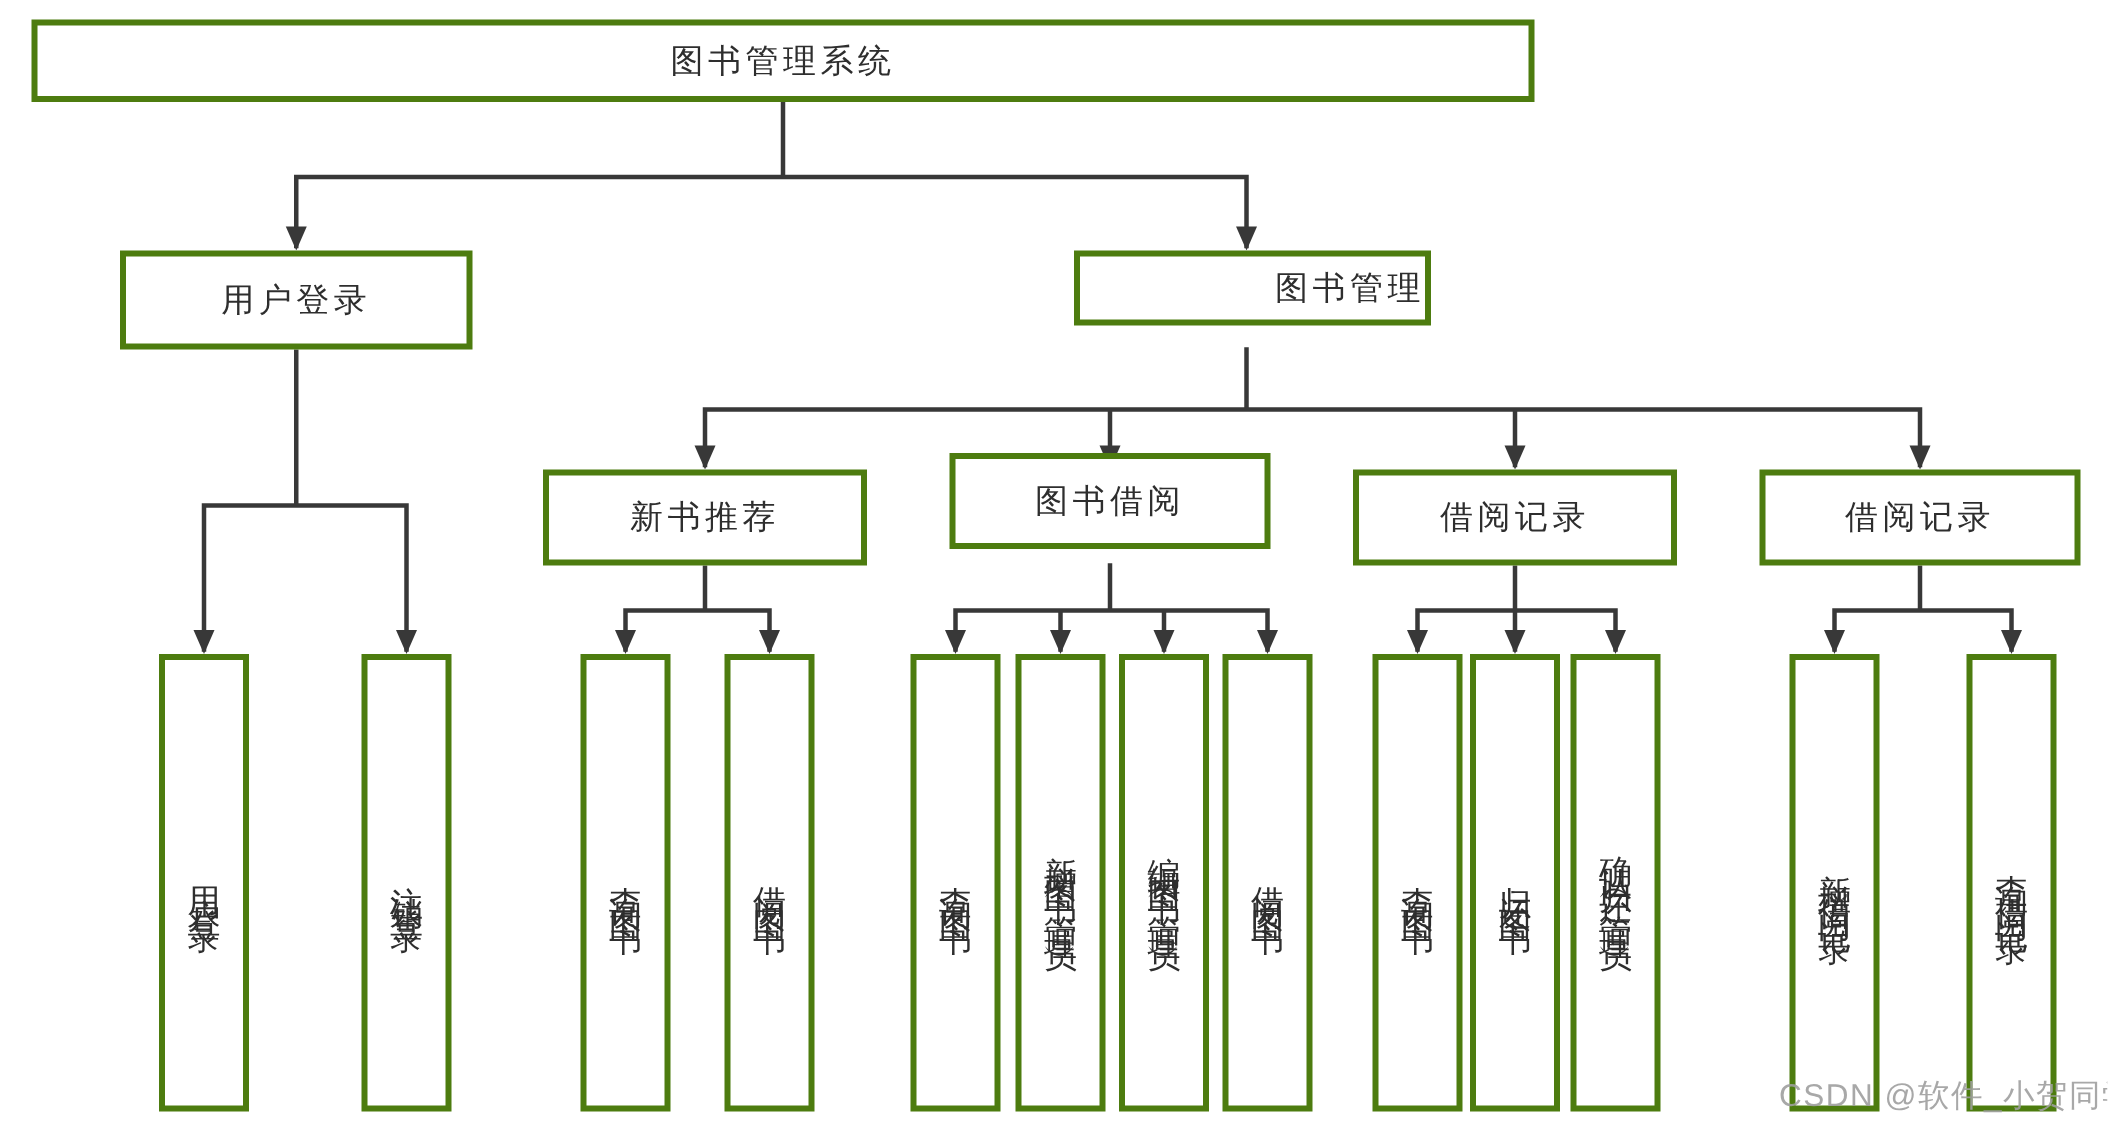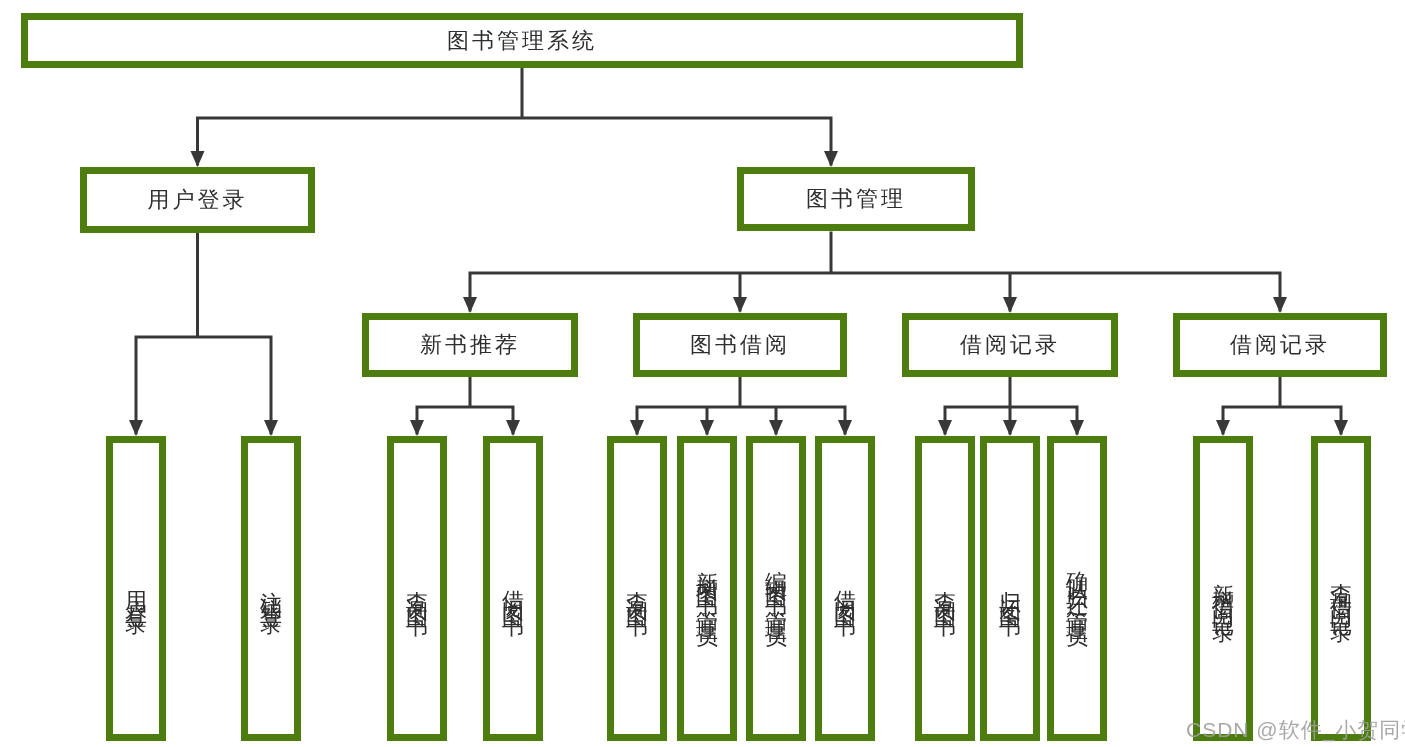--- a/index.html
+++ b/index.html
@@ -14,21 +14,21 @@
   .connector-layer {
     position: absolute;
     left: 0; top: 0;
     width: 1405px; height: 747px;
     pointer-events: none;
   }
   .node {
     position: absolute;
     box-sizing: border-box;
     background: #ffffff;
-    border: 7px solid #4d7c0f;
+    border: 4px solid #4d7c0f;
     display: flex;
     align-items: center;
     justify-content: center;
   }
   .hlabel {
     font-size: 22px;
     color: #2e2e2e;
     letter-spacing: 3px;
     white-space: nowrap;
   }
@@ -97,28 +97,28 @@
     </g>
   </svg>
 
   <div class="node" style="left:21px; top:13px; width:1002px; height:55px;">
     <span class="hlabel">图书管理系统</span>
   </div>
 
   <div class="node" style="left:80px; top:167px; width:235px; height:66px;">
     <span class="hlabel">用户登录</span>
   </div>
-  <div class="node" style="left:737px; top:167px; width:238px; height:64px;">
+  <div class="node" style="left:716px; top:167px; width:238px; height:50px;justify-content:flex-end;">
     <span class="hlabel">图书管理</span>
   </div>
 
   <div class="node" style="left:362px; top:313px; width:216px; height:64px;">
     <span class="hlabel">新书推荐</span>
   </div>
-  <div class="node" style="left:633px; top:313px; width:214px; height:64px;">
+  <div class="node" style="left:633px; top:302px; width:214px; height:64px;">
     <span class="hlabel">图书借阅</span>
   </div>
   <div class="node" style="left:902px; top:313px; width:216px; height:64px;">
     <span class="hlabel">借阅记录</span>
   </div>
   <div class="node" style="left:1173px; top:313px; width:214px; height:64px;">
     <span class="hlabel">借阅记录</span>
   </div>
 
   <div class="node" style="left:106px; top:436px; width:60px; height:305px;">

